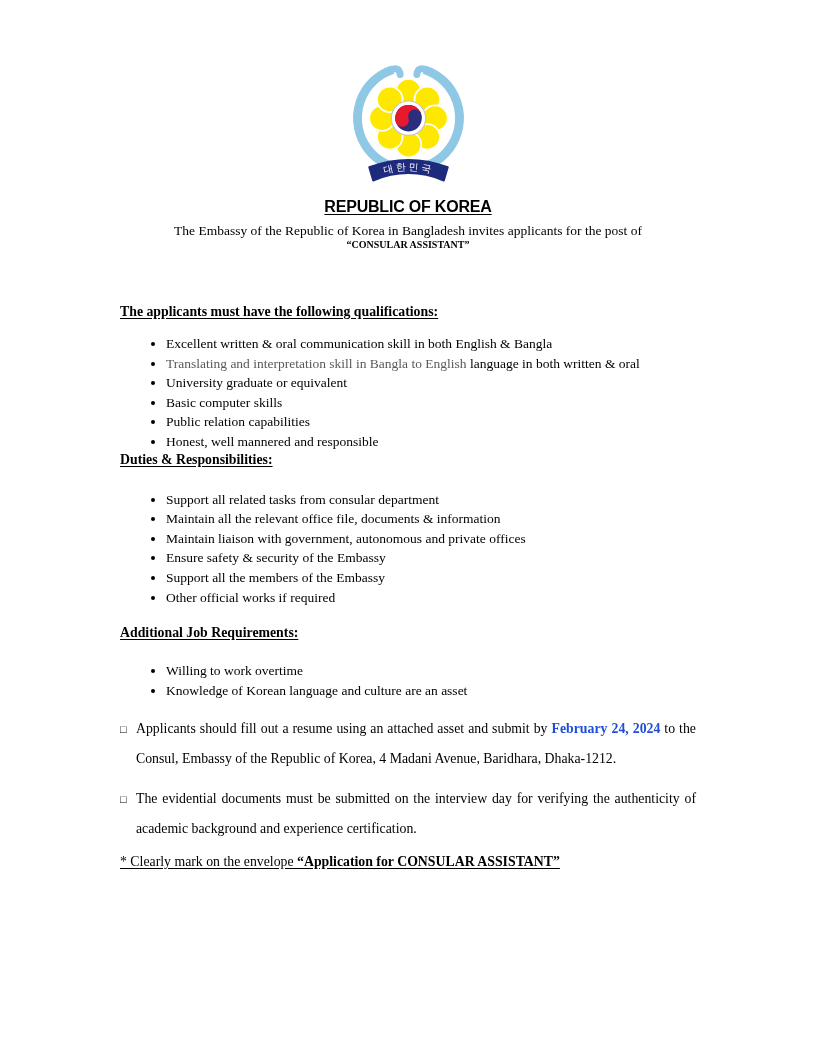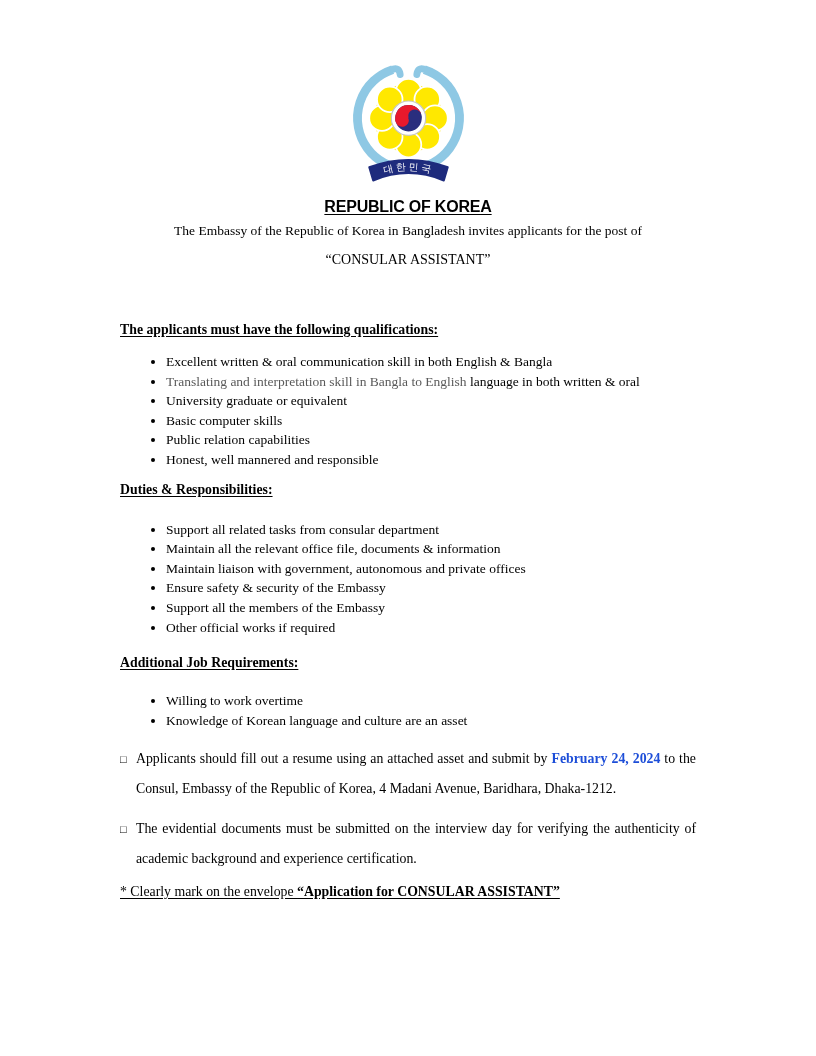--- a/index.html
+++ b/index.html
@@ -25,30 +25,30 @@
 
   
   .title-wrap { margin-top:16px; text-align:center; }
   .title {
     display:inline-block;
     font-size:23px; font-weight:bold; line-height:1.12;
     border-bottom:2.5px solid #000;
     padding:0 6px 1px 6px;
   }
   .subtitle { margin-top:7px; font-size:13.5px; text-align:center; }
-  .post { margin-top:13px; font-size:14px; font-weight:normal; text-align:center; }
+  .post { font-size:10px; font-weight:bold; text-align:center; }
 
   
   .sec-heading {
     font-size:13.8px; font-weight:bold;
     text-decoration:underline;
     text-underline-offset:2px;
   }
   .sec-heading.qual { margin-top:54px; }
-  .sec-heading.duty { margin-top:12px; }
+  .sec-heading.duty { }
   .sec-heading.addl { margin-top:18px; }
 
   
   ul.blist { margin:0; padding:0 0 0 46px; }
   ul.blist.first  { margin-top:14px; }
   ul.blist.second { margin-top:22px; }
   ul.blist.third  { margin-top:20px; }
   ul.blist li { font-size:13.5px; line-height:19.6px; }
   .muted { color:#595959; }
 

